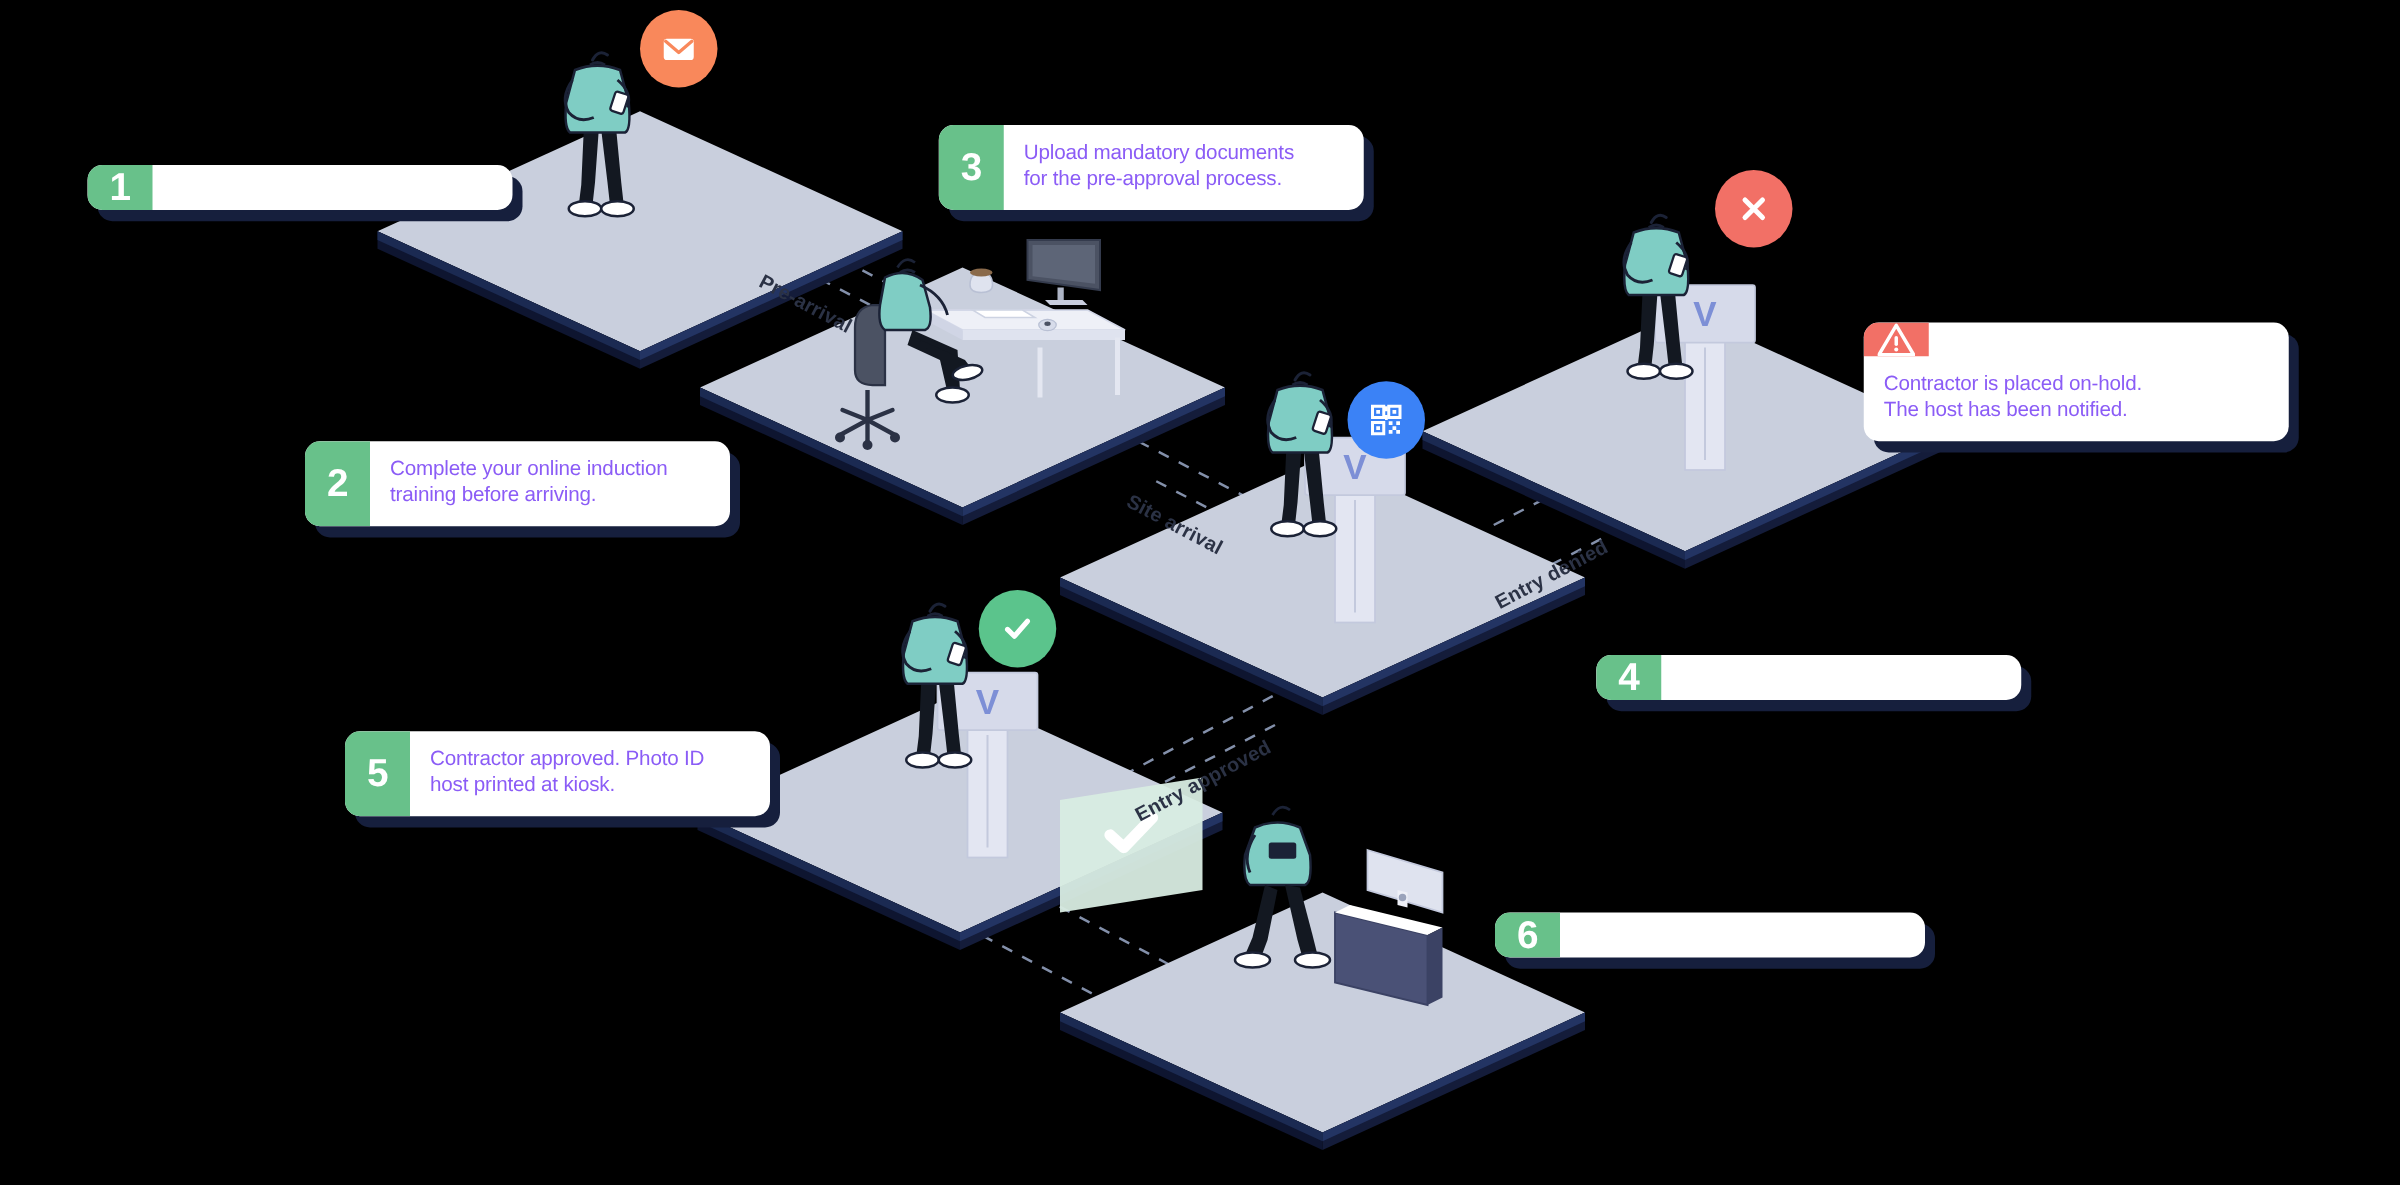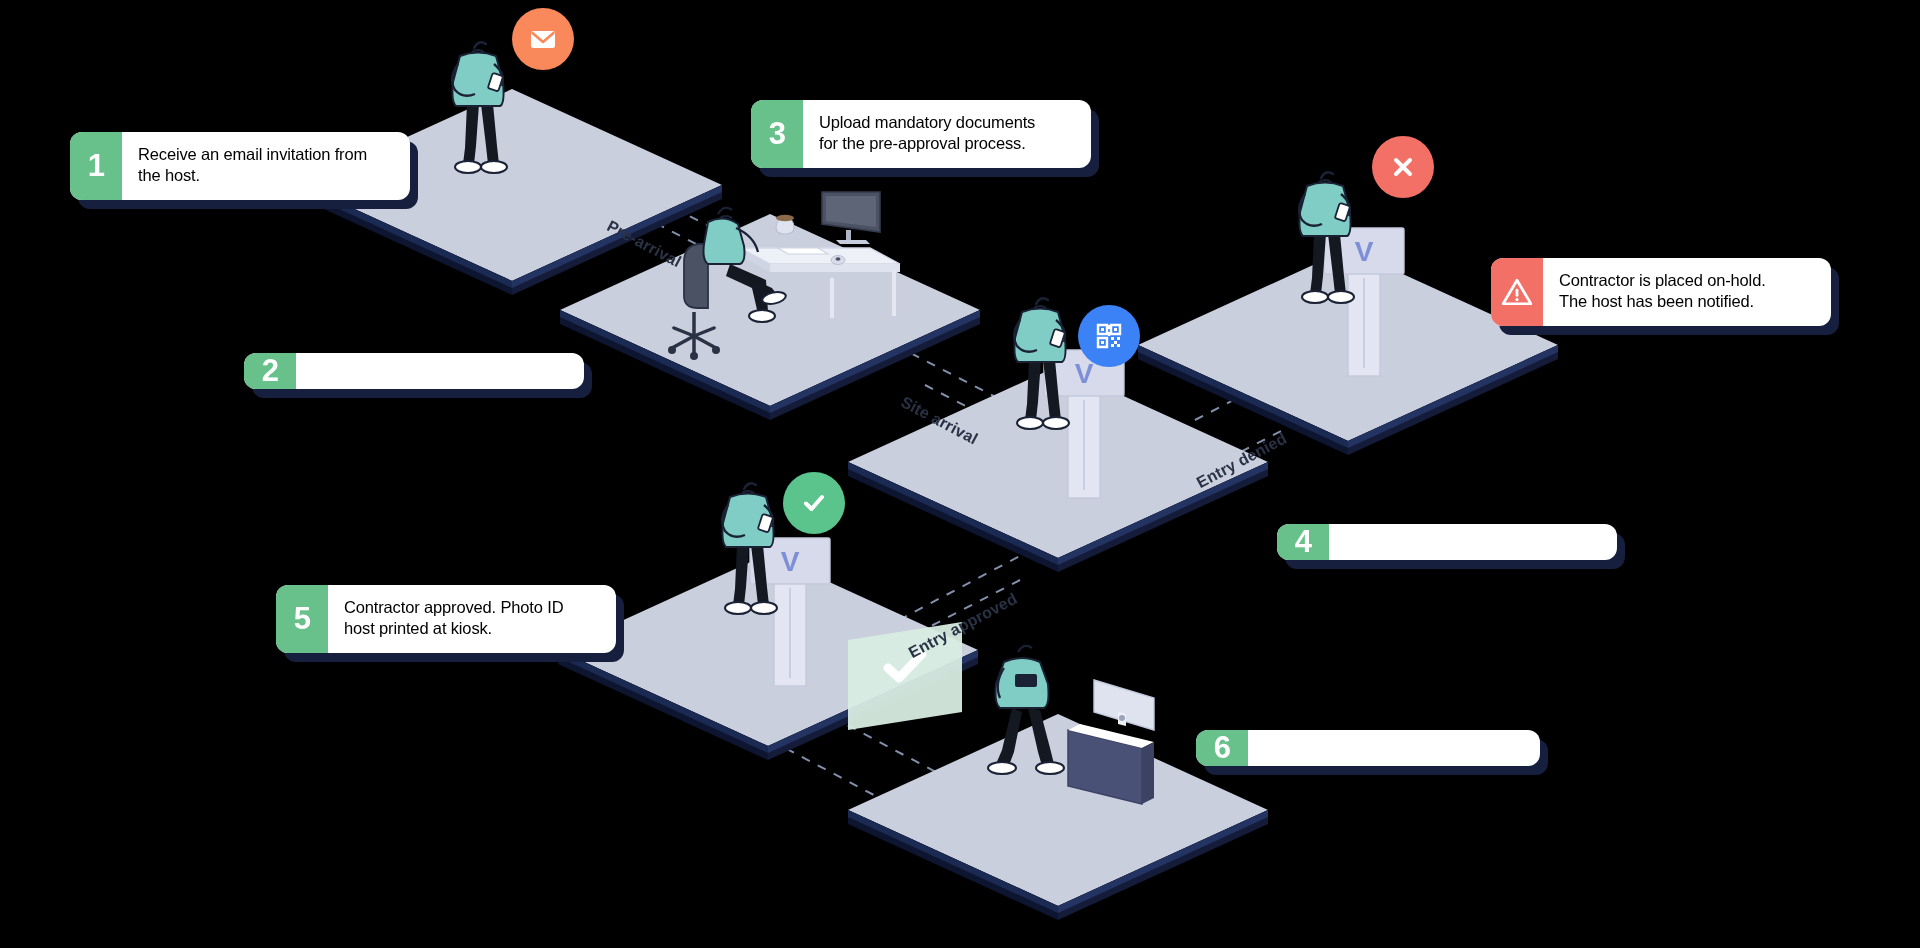--- a/index.html
+++ b/index.html
@@ -42,21 +42,21 @@
     color: #ffffff;
     letter-spacing: -0.5px;
   }
   .step-badge.green { background: #68c18a; }
   .step-badge.red   { background: #f27066; }
   .step-text {
     flex: 1 1 auto;
     padding: 12px 16px 13px 16px;
     font-size: 16.5px;
     line-height: 1.30;
-    color: #000000;
+    color: #8b5cf6;
     display: flex;
     align-items: center;
     white-space: pre-line;
     letter-spacing: -0.15px;
   }
   .warn-glyph {
     width: 30px; height: 27px;
     display: block;
   }
 
@@ -244,26 +244,26 @@
           <ellipse cx="-22" cy="10" rx="14" ry="6" fill="#ffffff" stroke="#1b2236" stroke-width="2"></ellipse>
           <ellipse cx="26" cy="10" rx="14" ry="6" fill="#ffffff" stroke="#1b2236" stroke-width="2"></ellipse>
           <path d="M -20,-90 q -10,16 -4,30" fill="none" stroke="#1b2236" stroke-width="2.3"></path>
         </g>
       </g>
     </g>
   </svg>
 
   <div class="step-card" style="left:70px; top:132px; width:340px;">
     <div class="step-badge green">1</div>
-    <div class="step-text">Receive an email invitation from
-the host.</div>
   </div>
 
   <div class="step-card" style="left:244px; top:353px; width:340px;">
     <div class="step-badge green">2</div>
+    <div class="step-text">Complete your online induction
+training before arriving.</div>
   </div>
 
   <div class="step-card" style="left:751px; top:100px; width:340px;">
     <div class="step-badge green">3</div>
     <div class="step-text">Upload mandatory documents
 for the pre-approval process.</div>
   </div>
 
   <div class="step-card" style="left:1277px; top:524px; width:340px;">
     <div class="step-badge green">4</div>
@@ -272,21 +272,21 @@
   <div class="step-card" style="left:276px; top:585px; width:340px;">
     <div class="step-badge green">5</div>
     <div class="step-text">Contractor approved. Photo ID
 host printed at kiosk.</div>
   </div>
 
   <div class="step-card" style="left:1196px; top:730px; width:344px;">
     <div class="step-badge green">6</div>
   </div>
 
-  <div class="step-card" style="left:1491px; top:258px; width:340px;">
+  <div class="step-card" style="left:1491px; top:258px; width:340px;flex-direction:column;">
     <div class="step-badge red">
       <svg class="warn-glyph" viewBox="0 0 28 25" aria-hidden="true">
         <path d="M14 2 L27 24 L1 24 Z" fill="none" stroke="#ffffff" stroke-width="2.6" stroke-linejoin="round"></path>
         <rect x="12.7" y="10" width="2.6" height="7.5" rx="1.3" fill="#ffffff"></rect>
         <circle cx="14" cy="20" r="1.5" fill="#ffffff"></circle>
       </svg>
     </div>
     <div class="step-text">Contractor is placed on-hold.
 The host has been notified.</div>
   </div>

